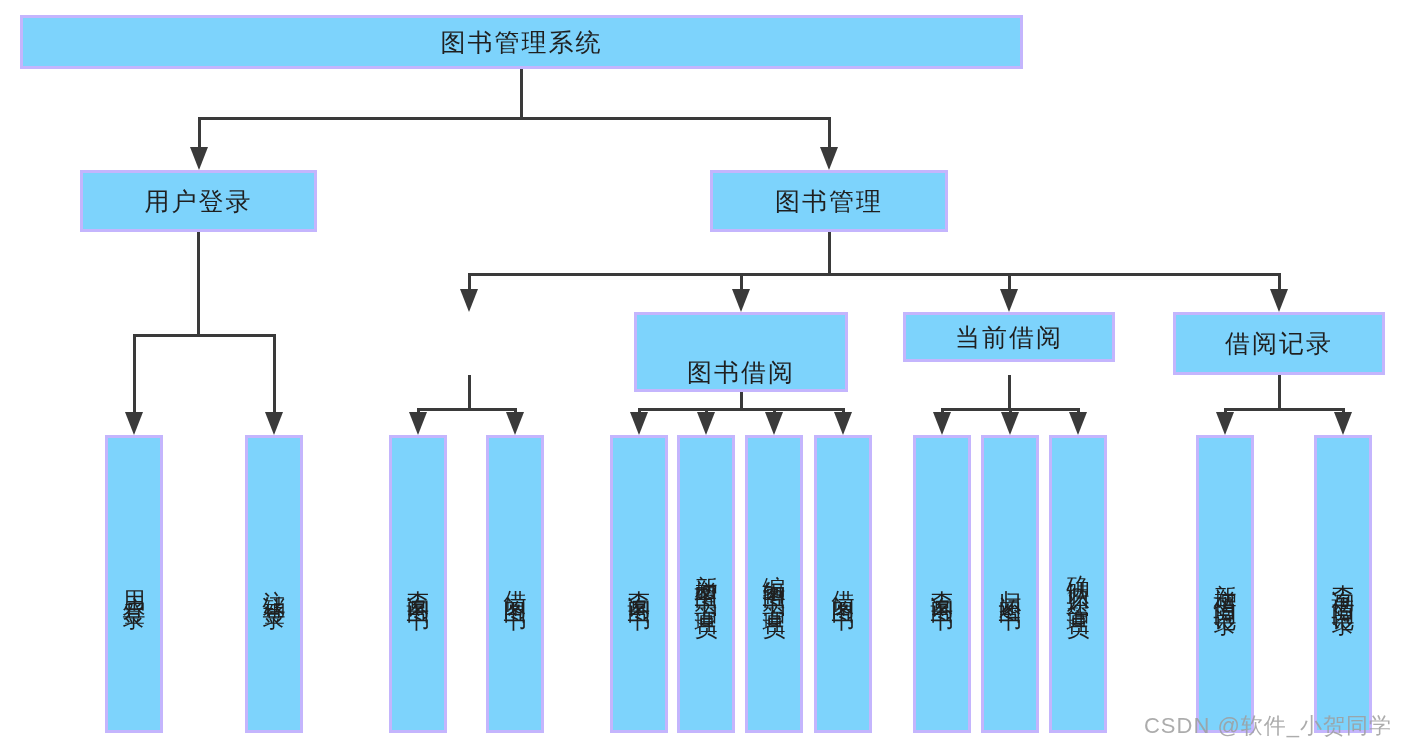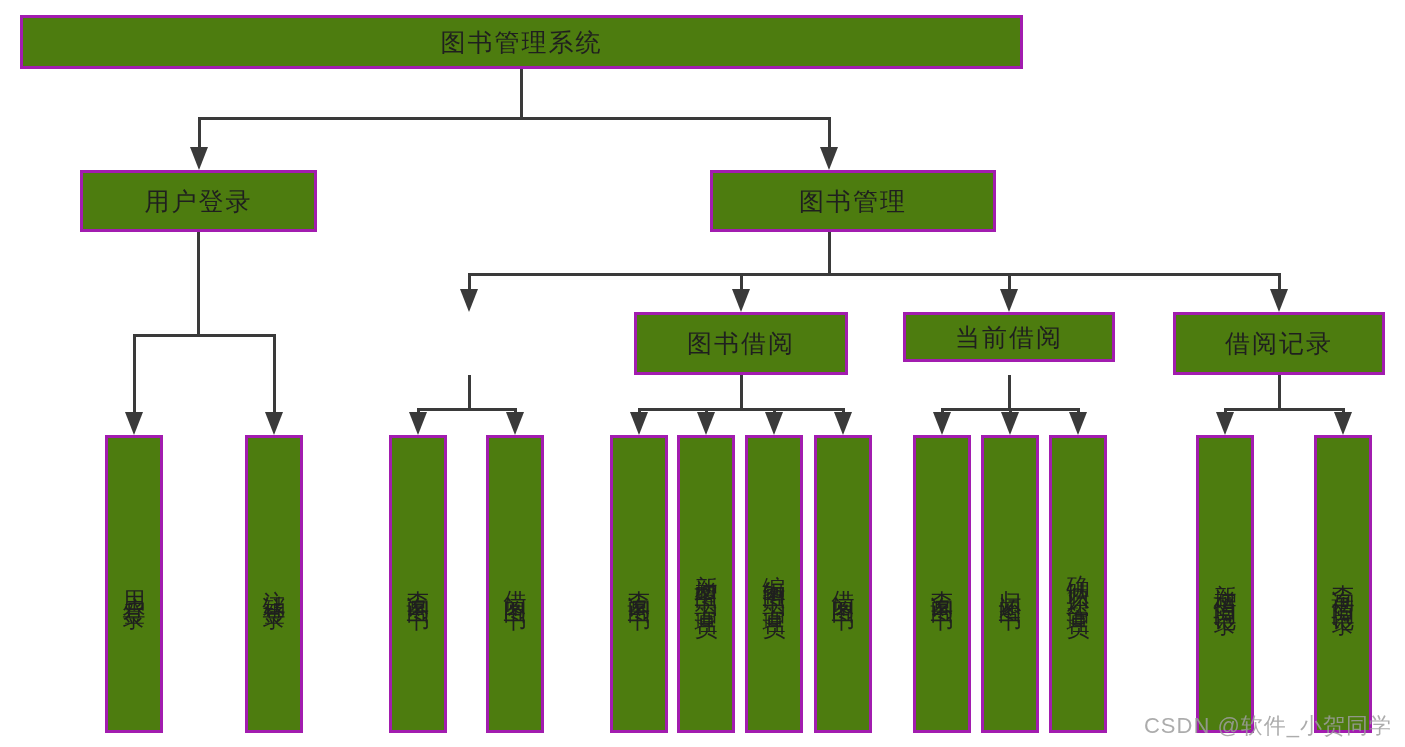--- a/index.html
+++ b/index.html
@@ -1,22 +1,22 @@
 <!DOCTYPE html>
 <html><head>
 <meta charset="utf-8">
 <style>
   html,body{margin:0;padding:0;background:#ffffff;}
   #canvas{
     position:relative;width:1405px;height:747px;background:#ffffff;overflow:hidden;
     font-family:"Liberation Sans","DejaVu Sans",sans-serif;color:#1f1f1f;
   }
   .node{
-    position:absolute;box-sizing:border-box;background:#4d7c0f;
-    border:3px solid #a21caf;display:flex;align-items:center;justify-content:center;
+    position:absolute;box-sizing:border-box;background:#7dd3fc;
+    border:3px solid #c4b5fd;display:flex;align-items:center;justify-content:center;
   }
   .h-label{font-size:25px;letter-spacing:2px;white-space:nowrap;}
   .v-label{
     writing-mode:vertical-rl;text-orientation:mixed;
     font-size:23px;line-height:1;letter-spacing:6px;white-space:nowrap;
   }
   .vline,.hline{position:absolute;background:#3a3a3a;}
   .vline{width:3px;}
   .hline{height:3px;}
   .ahead{
@@ -89,25 +89,25 @@
       <div class="ahead" style="left: 1334px; top: 412px;"></div>
     </div>
 
   <div class="node" style="left:20px;top:15px;width:1003px;height:54px;">
     <span class="h-label">图书管理系统</span>
   </div>
 
   <div class="node" style="left:80px;top:170px;width:237px;height:62px;">
     <span class="h-label">用户登录</span>
   </div>
-  <div class="node" style="left:710px;top:170px;width:286px;height:62px;">
+  <div class="node" style="left:710px;top:170px;width:238px;height:62px;">
     <span class="h-label">图书管理</span>
   </div>
 
-  <div class="node" style="left:634px;top:312px;width:214px;height:63px;">
+  <div class="node" style="left:634px;top:312px;width:214px;height:80px;align-items:flex-end;">
     <span class="h-label">图书借阅</span>
   </div>
   <div class="node" style="left:903px;top:312px;width:212px;height:50px;">
     <span class="h-label">当前借阅</span>
   </div>
   <div class="node" style="left:1173px;top:312px;width:212px;height:63px;">
     <span class="h-label">借阅记录</span>
   </div>
 
   <div class="node" style="left:105px;top:435px;width:58px;height:298px;">

